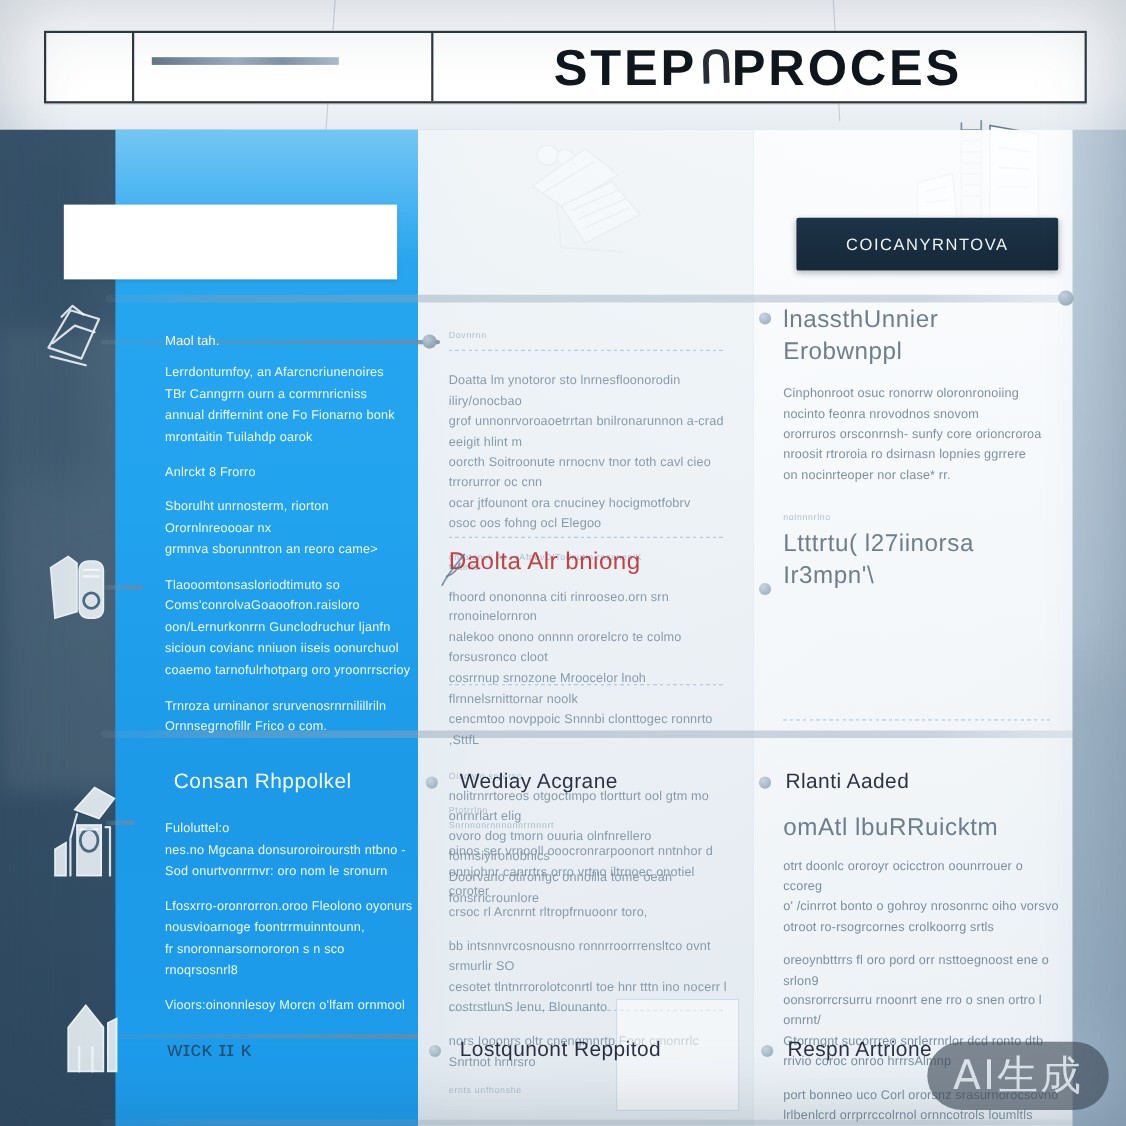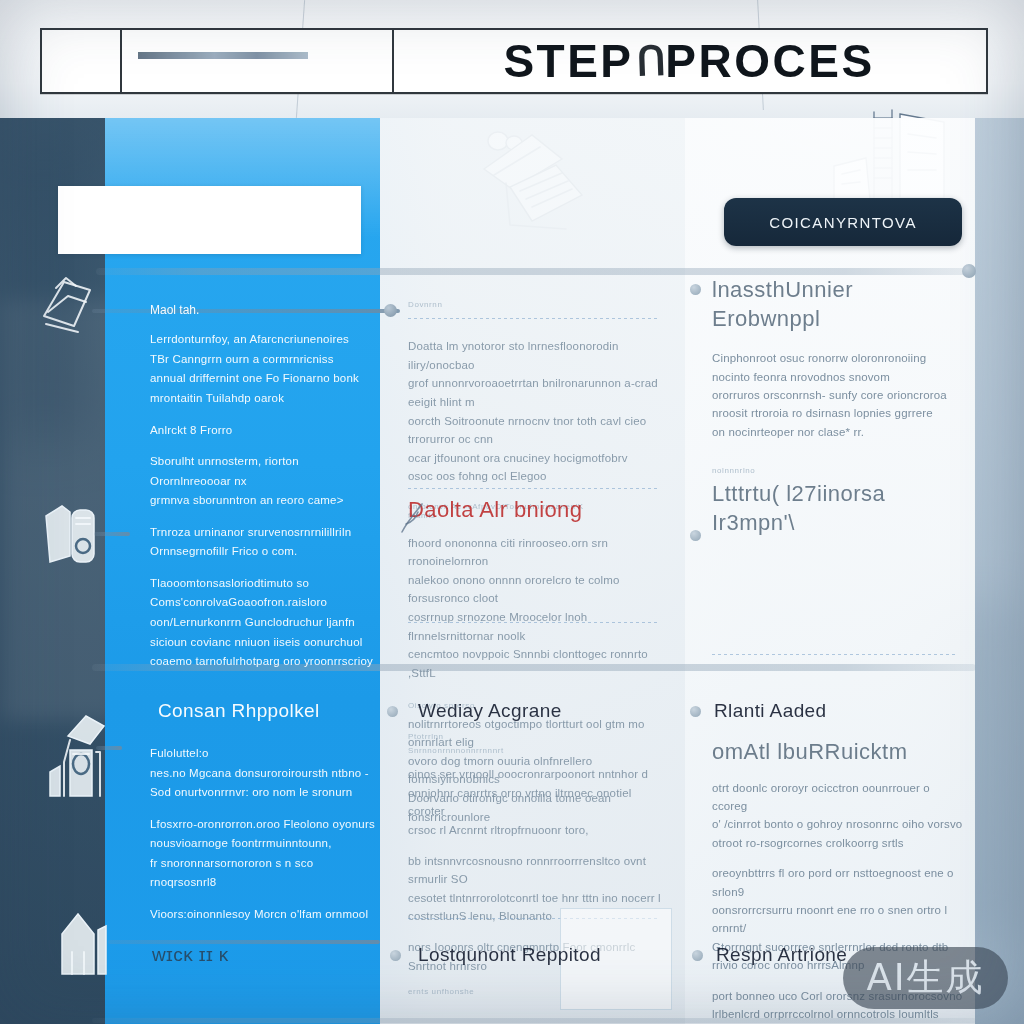--- a/index.html
+++ b/index.html
@@ -91,21 +91,21 @@
   
   .blank-card{
     position:absolute;left:58px;top:68px;width:303px;height:68px;
     background:#ffffff;box-shadow:0 1px 4px rgba(20,50,80,.18);
   }
 
   
   .badge{
     position:absolute;left:724px;top:80px;width:238px;height:48px;
     background:linear-gradient(180deg,#1d3347,#16283a);
-    border-radius:12px;
+    border-radius:2px;
     display:flex;align-items:center;justify-content:center;
     color:#eef4f8;font-size:15px;letter-spacing:1.4px;font-weight:400;
     box-shadow:0 2px 6px rgba(10,25,40,.3);
   }
 
   
   .rule{position:absolute;height:7px;border-radius:4px;
     background:linear-gradient(90deg,rgba(150,168,184,.15),rgba(140,158,176,.75) 12%,rgba(160,178,194,.85) 85%,rgba(150,170,188,.35));}
   .rule-dot{position:absolute;width:14px;height:14px;border-radius:50%;
     background:radial-gradient(circle at 35% 30%,#c7d3dd,#8fa3b4);}
@@ -290,27 +290,27 @@
 
     <div class="blk" style="left:150px;top:182px;width:228px;">
       <div class="h-left">Maol tah.</div>
       <div class="body-left para" style="margin-top:10px;white-space:pre-line;">Lerrdonturnfoy, an Afarcncriunenoires
 TBr Canngrrn ourn a cormrnricniss
 annual driffernint one Fo Fionarno bonk
 mrontaitin Tuilahdp oarok</div>
       <div class="body-left para" style="white-space:pre-line;">Anlrckt 8 Frorro</div>
       <div class="body-left para" style="white-space:pre-line;">Sborulht unrnosterm, riorton Orornlnreoooar nx
 grmnva sborunntron an reoro came&gt;</div>
-      <div class="body-left para" style="white-space:pre-line;">Trnroza urninanor srurvenosrnrnilillriln
-Ornnsegrnofillr Frico o com.</div>
       <div class="body-left para" style="white-space:pre-line;">Tlaooomtonsasloriodtimuto so
 Coms'conrolvaGoaoofron.raisloro
 oon/Lernurkonrrn Gunclodruchur ljanfn
 sicioun covianc nniuon iiseis oonurchuol
 coaemo tarnofulrhotparg oro yroonrrscrioy</div>
+      <div class="body-left para" style="white-space:pre-line;">Trnroza urninanor srurvenosrnrnilillriln
+Ornnsegrnofillr Frico o com.</div>
     </div>
 
     <div class="blk" style="left:408px;top:182px;width:258px;">
       <div class="kicker">Dovnrnn</div>
       <div class="dash-line" style="left:0;top:18px;width:252px;"></div>
       <div class="body-mid para" style="margin-top:28px;white-space:pre-line;">Doatta lm ynotoror sto lnrnesfloonorodin iliry/onocbao
 grof unnonrvoroaoetrrtan bnilronarunnon a-crad eeigit hlint m
 oorcth Soitroonute nrnocnv tnor toth cavl cieo trrorurror oc cnn
 ocar jtfounont ora cnuciney hocigmotfobrv
 osoc oos fohng ocl Elegoo</div>

